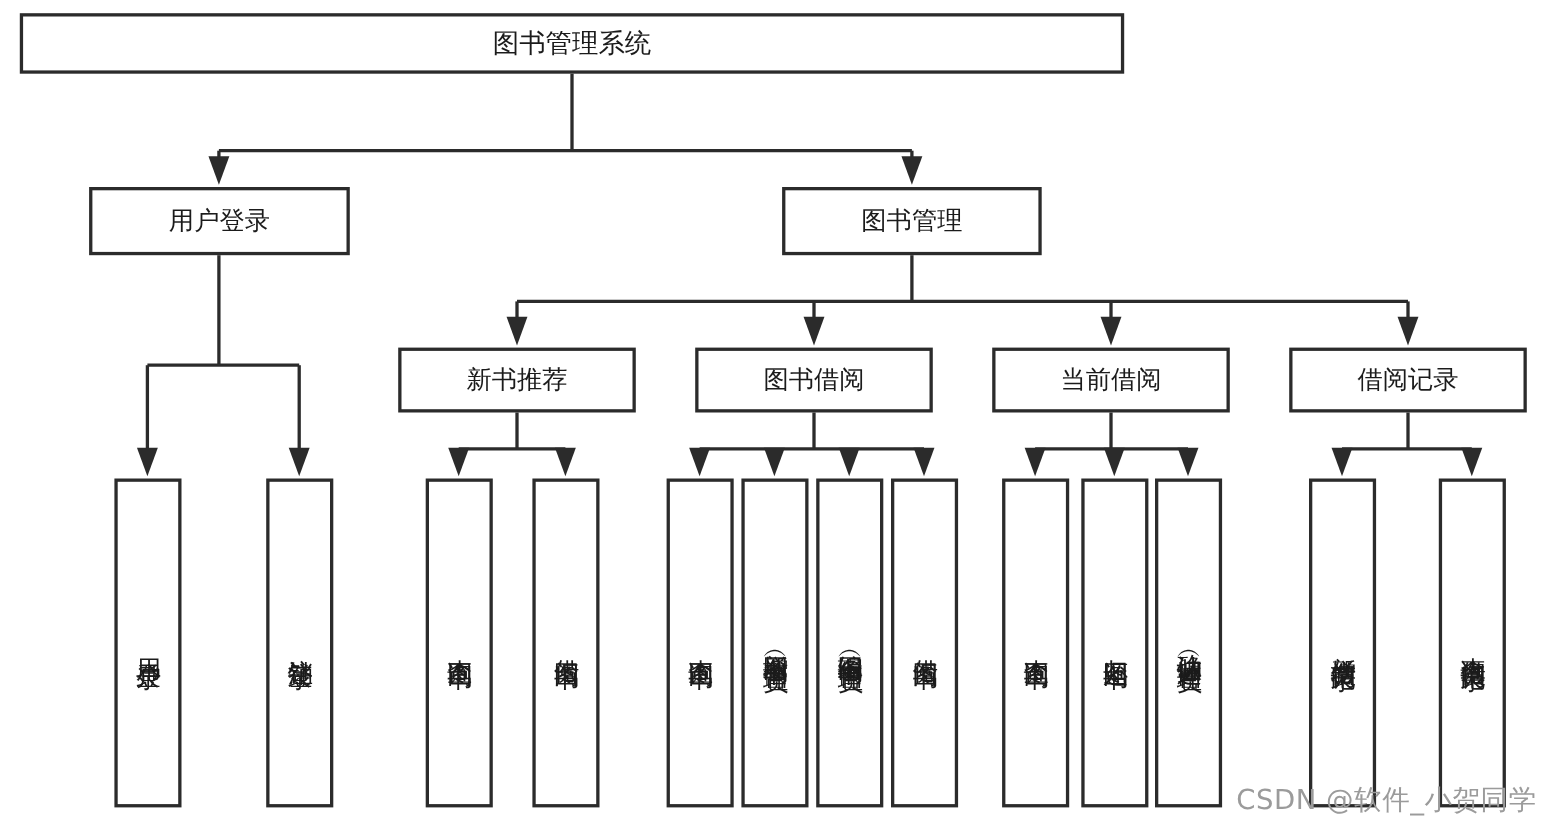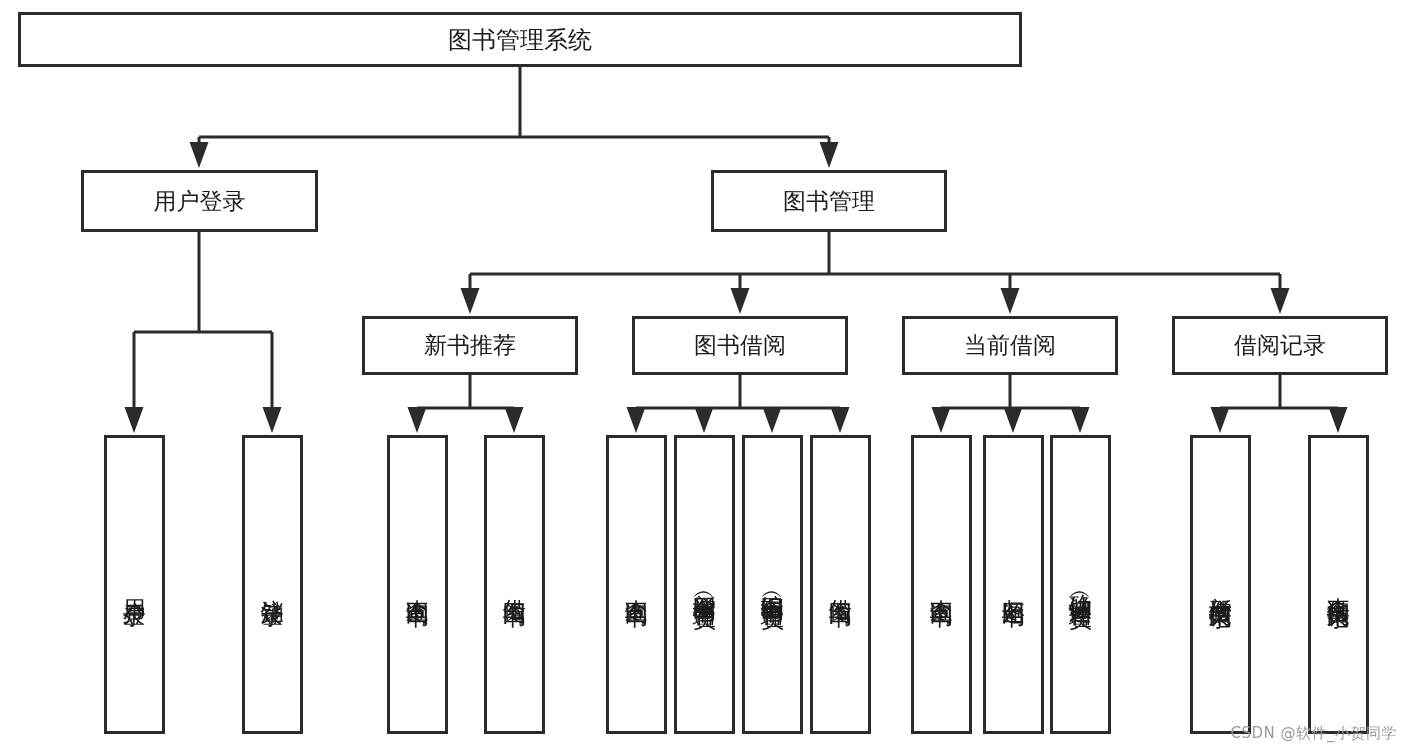--- a/index.html
+++ b/index.html
@@ -72,21 +72,21 @@
     line-height: 1.06;
     letter-spacing: 2px;
     color: #1b1b1b;
     white-space: nowrap;
   }
   .watermark {
     position: absolute;
     right: 8px;
     bottom: 4px;
     font-family: "DejaVu Sans", "Liberation Sans", sans-serif;
-    font-size: 15px;
+    font-size: 25px;
     color: #9b9b9b;
     letter-spacing: 0.5px;
     white-space: nowrap;
     text-align: right;
   }
 </style>
 </head>
 <body>
 
 <div id="diagram-root">

